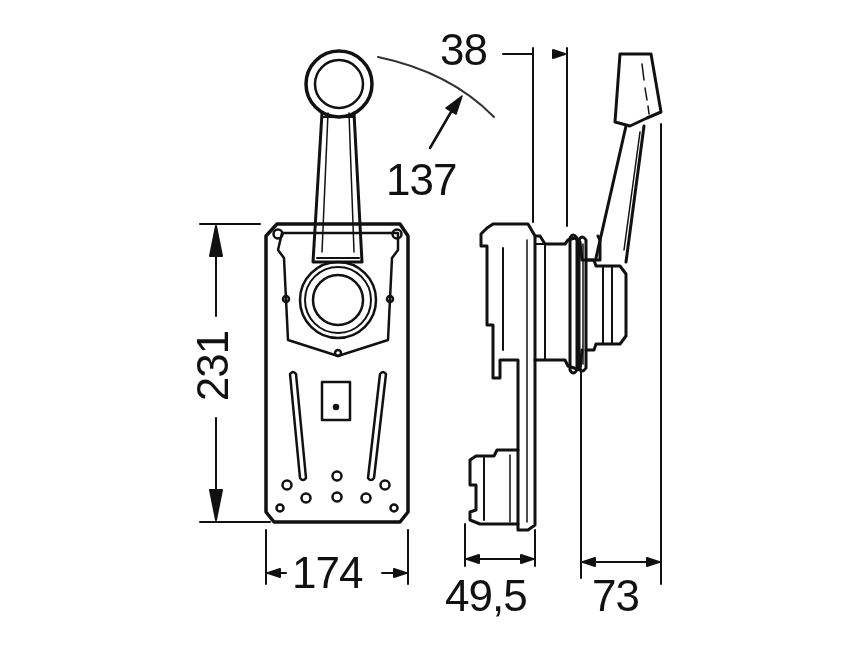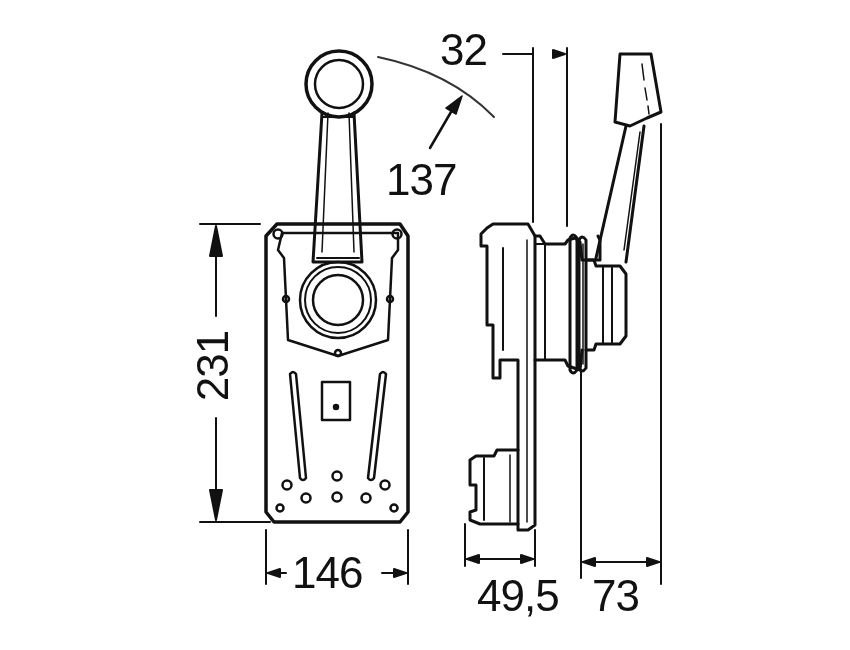--- a/index.html
+++ b/index.html
@@ -126,18 +126,18 @@
     <g stroke-width="2">
       <line x1="581" y1="370" x2="581" y2="578"></line>
       <line x1="661" y1="124" x2="661" y2="584"></line>
       <line x1="583" y1="562" x2="659" y2="562"></line>
       <path d="M583,562 L595,558 L595,566 Z" fill="#111"></path>
       <path d="M659,562 L647,558 L647,566 Z" fill="#111"></path>
     </g>
   </g>
 </svg>
 
-<div class="dim-label" style="left:440px; top:28px;">32</div>
+<div class="dim-label" style="left:440px; top:28px;">38</div>
 <div class="dim-label" style="left:386px; top:158px;">137</div>
 <div class="dim-label rot" style="left:178px; top:344px; transform: rotate(-90deg);">231</div>
-<div class="dim-label" style="left:292px; top:551px;">146</div>
-<div class="dim-label" style="left:445px; top:574px;margin-left:32px;">49,5</div>
+<div class="dim-label" style="left:292px; top:551px;">174</div>
+<div class="dim-label" style="left:445px; top:574px;">49,5</div>
 <div class="dim-label" style="left:592px; top:574px;text-align:center;">73</div>
 
 </body></html>

